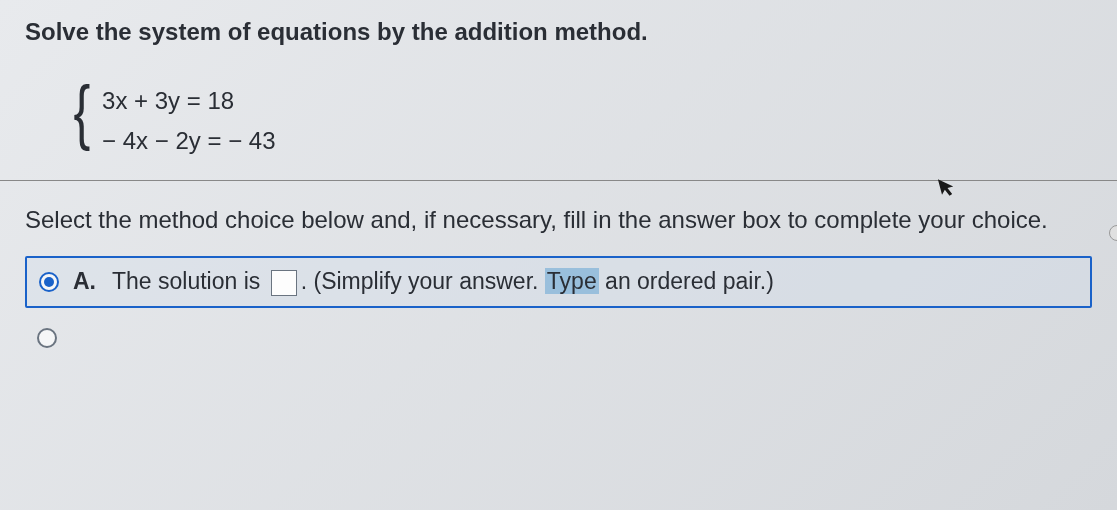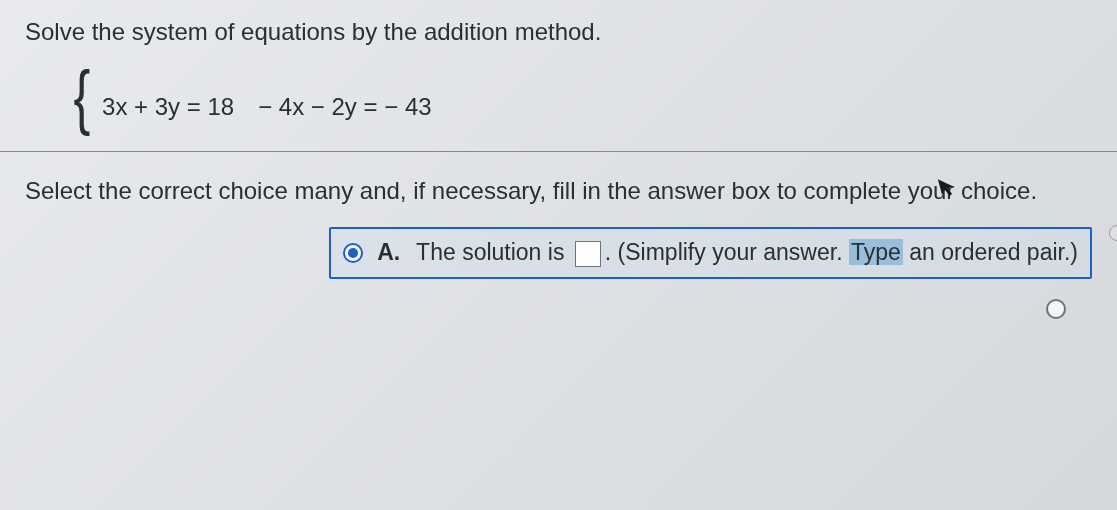--- a/index.html
+++ b/index.html
@@ -10,40 +10,40 @@
       font-family: Arial, Helvetica, sans-serif;
       color: #2a2e35;
       padding: 18px 25px 10px 25px;
       position: relative;
       overflow: hidden;
     }
     .question-prompt {
       font-size: 24px;
       color: #2a2e35;
       margin-bottom: 20px;
-      font-weight: 400;
+      font-weight: 700;
     }
     .equation-system {
       display: flex;
       align-items: center;
       margin-left: 45px;
       margin-bottom: 25px;
     }
     .brace {
       font-size: 72px;
       line-height: 60px;
       color: #2a2e35;
       margin-right: 8px;
       font-weight: 300;
       transform: scaleX(0.7);
     }
     .equations {
       display: flex;
-      flex-direction: row;
-      gap: 24px;
+      flex-direction: column;
+      gap: 12px;
       margin-top: 21px;
     }
     .eq {
       font-size: 24px;
       color: #2a2e35;
       white-space: nowrap;
     }
     .divider {
       border: none;
       border-top: 1px solid #888;
@@ -70,21 +70,20 @@
     }
     .instruction {
       font-size: 24px;
       color: #2a2e35;
       margin-bottom: 22px;
     }
     .choices {
       display: flex;
       flex-direction: column;
       gap: 10px;
-      align-items: flex-end;
     }
     .choice {
       display: flex;
       align-items: center;
       padding: 10px 12px;
       font-size: 23px;
     }
     .choice.selected {
       border: 2px solid #1a62c9;
       background: rgba(210, 220, 235, 0.35);
@@ -147,21 +146,21 @@
 
 <div class="cursor">
   <svg width="18" height="24" viewBox="0 0 18 24">
     <path d="M2 2 L2 18 L6 14 L9 21 L12 20 L9 13 L15 13 Z" fill="#1a1a1a"></path>
   </svg>
 </div>
 
 <hr class="divider">
 <div class="divider-knob"></div>
 
-<div class="instruction">Select the correct choice many and, if necessary, fill in the answer box to complete your choice.</div>
+<div class="instruction">Select the method choice below and, if necessary, fill in the answer box to complete your choice.</div>
 
 <div class="choices">
 
   <div class="choice selected">
     <div class="radio-outer">
       <div class="radio-inner"></div>
     </div>
     <div>
       <span class="choice-letter">A.</span>
       <span class="choice-text">The solution is</span>

